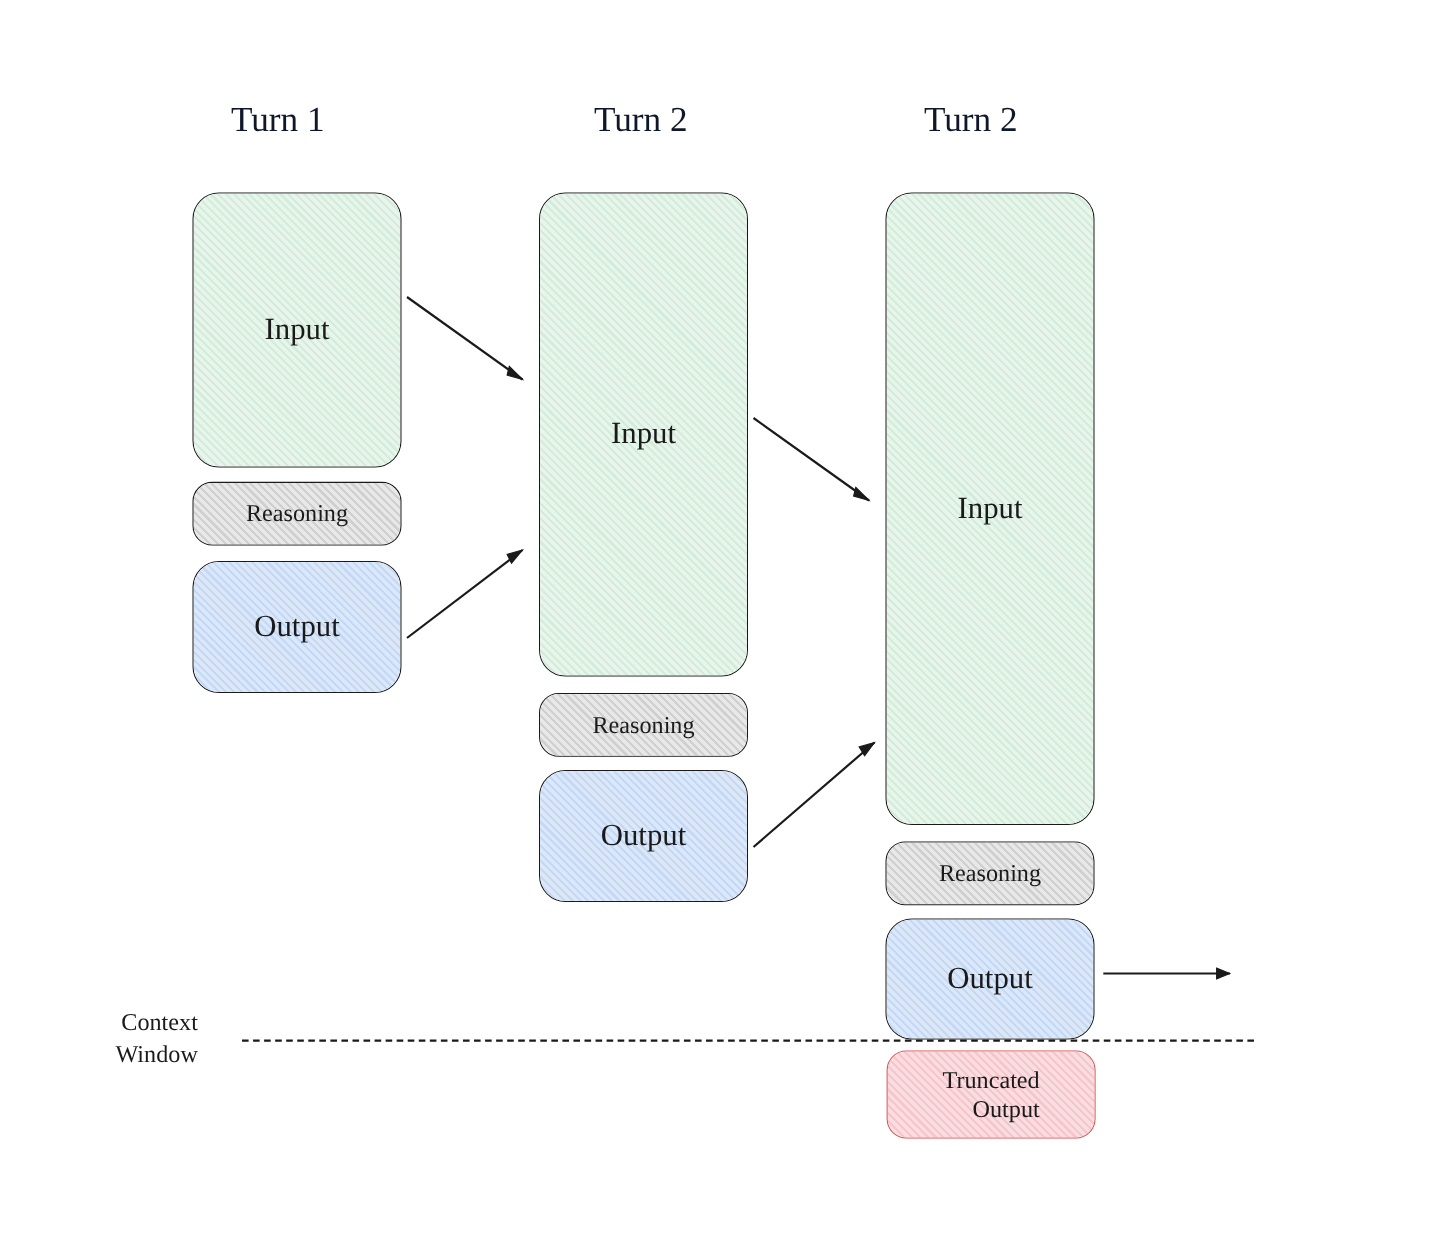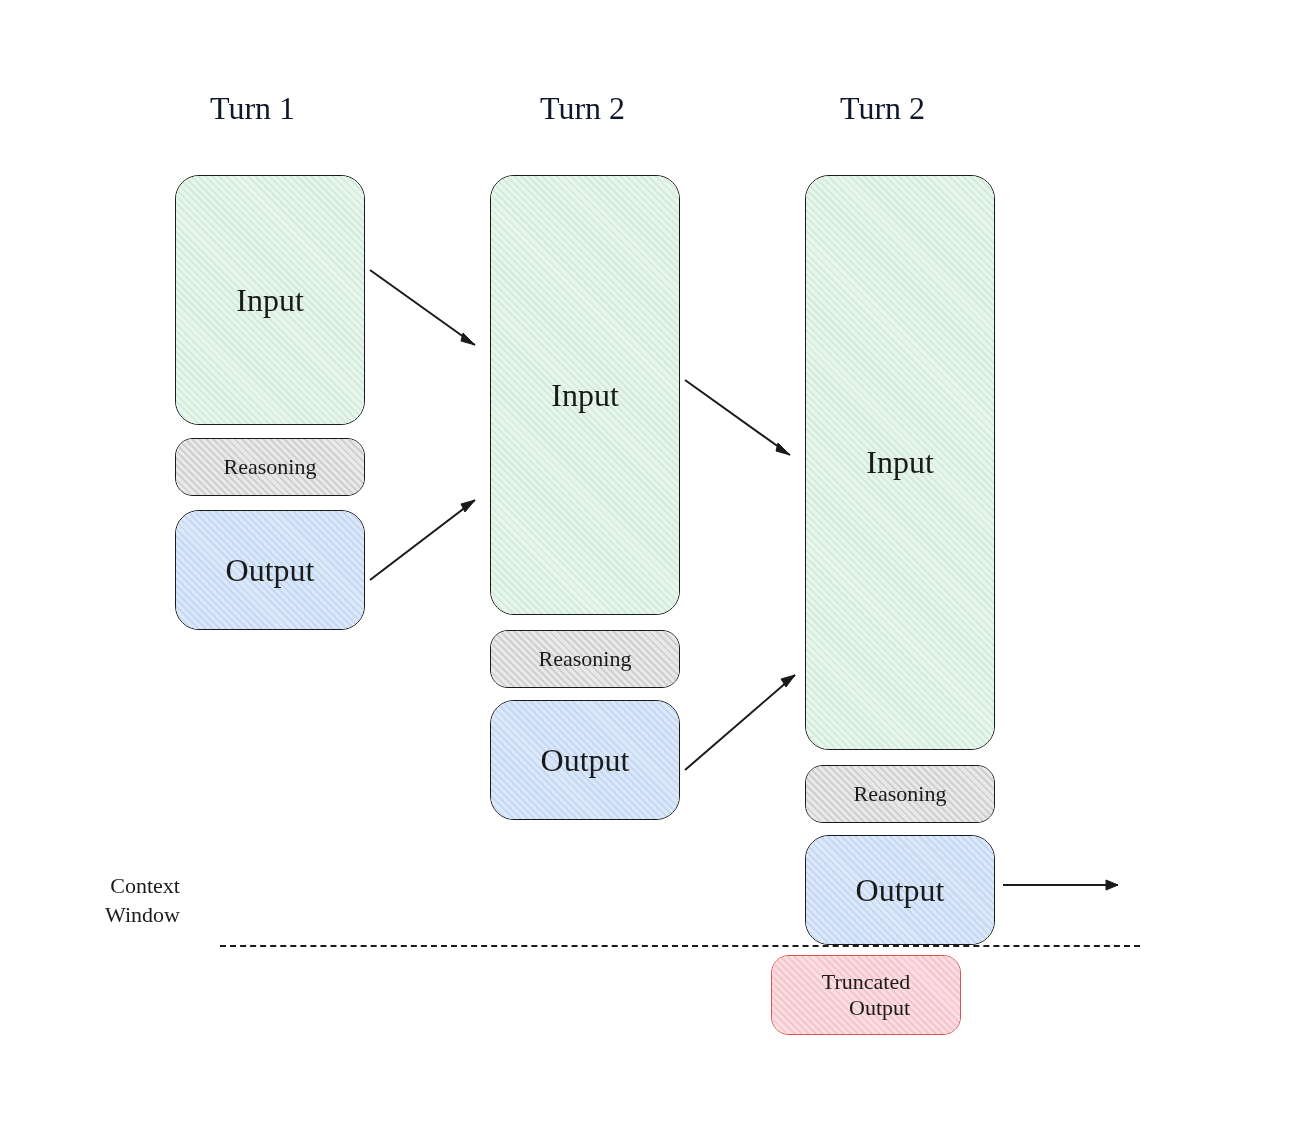--- a/index.html
+++ b/index.html
@@ -35,21 +35,21 @@
       border-radius: 24px;
       display: flex;
       align-items: center;
       justify-content: center;
       overflow: hidden;
     }
     
     .box-label {
       position: relative;
       z-index: 2;
-      font-size: 32px;
+      font-size: 28px;
       color: #1a1a1a;
       font-weight: normal;
       text-align: center;
       line-height: 1.2;
     }
     
     .box-label.small {
       font-size: 22px;
       text-align: right;
     }
@@ -181,27 +181,27 @@
   <div class="box" style="left: 805px; top: 765px; width: 190px; height: 58px; border-radius: 18px;">
     <div class="hatch hatch-gray"></div>
     <div class="box-label small">Reasoning</div>
   </div>
 
   <div class="box" style="left: 805px; top: 835px; width: 190px; height: 110px;">
     <div class="hatch hatch-blue"></div>
     <div class="box-label">Output</div>
   </div>
 
-  <div class="box red-box" style="left: 771px; top: 955px; width: 190px; height: 80px; border-radius: 18px;">
+  <div class="box red-box" style="left: 806px; top: 955px; width: 190px; height: 80px; border-radius: 18px;">
     <div class="hatch hatch-red"></div>
     <div class="box-label small" style="white-space: pre-line;">Truncated
 Output</div>
   </div>
 
-  <div class="context-label" style="left: 105px; top: 872px; white-space: pre-line;">Context
+  <div class="context-label" style="left: 105px; top: 915px; white-space: pre-line;">Context
 Window</div>
 
   <div class="dashed-line" style="left: 220px; top: 945px; width: 920px;"></div>
 
   <svg class="arrow" style="left: 365px; top: 265px; width: 130px; height: 100px;">
     <line x1="5" y1="5" x2="110" y2="80"></line>
     <polygon class="head" points="110,80 98,68 96,76"></polygon>
   </svg>
 
   <svg class="arrow" style="left: 365px; top: 490px; width: 130px; height: 100px;">

